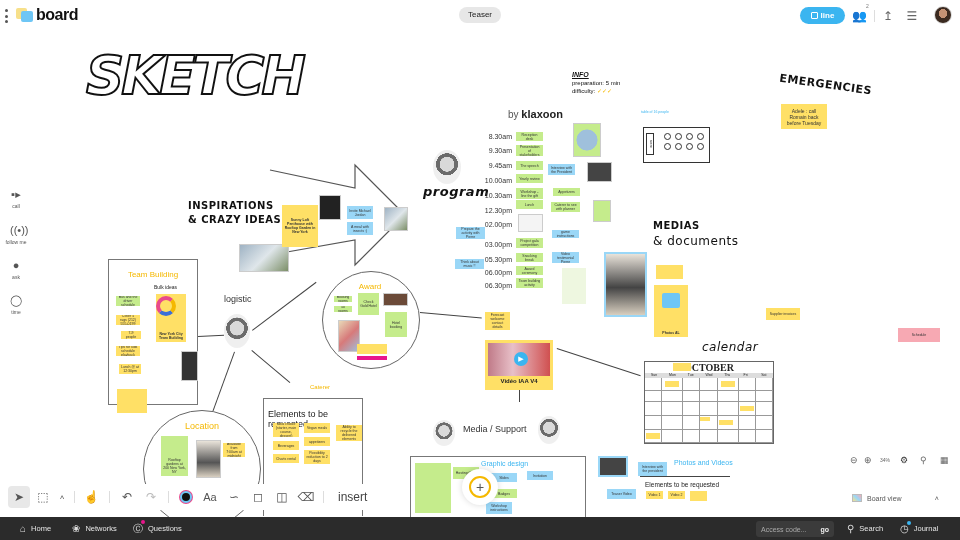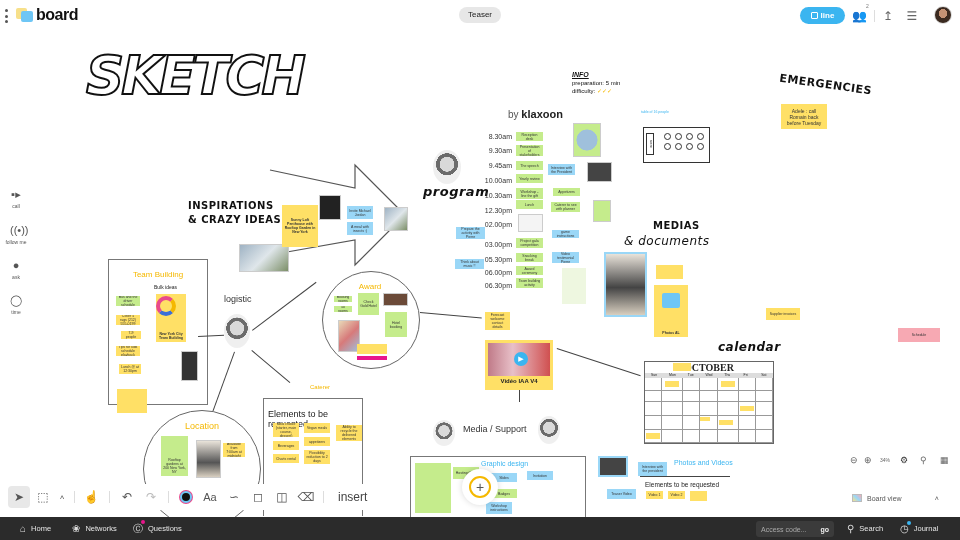--- a/index.html
+++ b/index.html
@@ -116,21 +116,21 @@
 
   <div class="abs hand" style="left:188px;top:200px;font-size:10px">INSPIRATIONS</div>
   <div class="abs hand" style="left:188px;top:214px;font-size:10px">&amp; CRAZY IDEAS !!</div>
   <div class="img" style="left:239px;top:244px;width:50px;height:28px"></div>
   <div class="st y" style="left:282px;top:205px;width:36px;height:42px;font-weight:bold">Sunny Loft Penthouse with Rooftop Garden in New York</div>
   <div class="img" style="left:319px;top:195px;width:22px;height:25px;background:#222"></div>
   <div class="st b" style="left:347px;top:206px;width:26px;height:13px">Invite Michael Jordan</div>
   <div class="st b" style="left:347px;top:222px;width:26px;height:13px">A meal with insects :)</div>
   <div class="img" style="left:384px;top:207px;width:24px;height:24px"></div>
 
-  <div class="frame" style="left:108px;top:259px;width:100px;height:146px">
+  <div class="frame" style="left:108px;top:259px;width:90px;height:146px">
     <div class="ftitle" style="left:0;right:0;top:10px">Team Building</div>
     <div class="abs" style="left:45px;top:24px;font-size:5px">Bulk ideas</div>
     <div class="st g" style="left:7px;top:36px;width:24px;height:10px">Bus and the driver schedule</div>
     <div class="st y" style="left:7px;top:55px;width:24px;height:10px">Cover 5 rugs (212) 555-0199</div>
     <div class="st y" style="left:12px;top:71px;width:20px;height:8px">7-9 people</div>
     <div class="st y" style="left:7px;top:86px;width:24px;height:10px">Tips for kids schedule playback</div>
     <div class="st y" style="left:10px;top:104px;width:22px;height:10px">Lunch @ at 12:30pm</div>
     <div class="st y" style="left:47px;top:34px;width:30px;height:48px;align-items:flex-end;font-weight:bold">New York City Team Building</div>
   </div>
   <div class="abs" style="left:156px;top:296px;width:20px;height:20px;border-radius:50%;border:4px solid #e84a8c;border-right-color:#f5b800;border-bottom-color:#3b6fd8"></div>
@@ -214,29 +214,29 @@
         <i style="width:7px;height:7px;border:1px solid #333;border-radius:50%"></i>
         <i style="width:7px;height:7px;border:1px solid #333;border-radius:50%"></i>
         <i style="width:7px;height:7px;border:1px solid #333;border-radius:50%"></i>
     </div>
   </div>
 
   <div class="abs hand" style="left:779px;top:78px;font-size:11px;transform:rotate(8deg)">EMERGENCIES</div>
   <div class="st y" style="left:781px;top:104px;width:46px;height:25px;font-size:5px;line-height:6px">Adele : call Romain back before Tuesday</div>
 
   <div class="abs hand" style="left:653px;top:220px;font-size:10px">MEDIAS</div>
-  <div class="abs hand" style="left:624px;top:234px;font-size:12px;font-style:italic;font-weight:normal">&amp; documents</div>
+  <div class="abs hand" style="left:653px;top:234px;font-size:12px;font-weight:normal">&amp; documents</div>
   <div class="img" style="left:604px;top:252px;width:43px;height:65px;border:2px solid #9ad7f7;background:linear-gradient(180deg,#e9e3da,#444 55%,#d8cfc0)"></div>
   <div class="st y" style="left:656px;top:265px;width:27px;height:14px"></div>
   <div class="st y" style="left:654px;top:285px;width:34px;height:52px;align-items:flex-end;font-weight:bold">Photos AL</div>
   <div class="abs" style="left:662px;top:293px;width:18px;height:15px;background:#6ec6f5;border-radius:2px"></div>
   <div class="st y" style="left:766px;top:308px;width:34px;height:12px">Supplier invoices</div>
   <div class="st pk" style="left:898px;top:328px;width:42px;height:14px">Schedule</div>
 
-  <div class="abs hand" style="left:718px;top:340px;font-size:12px;font-style:italic;font-weight:bold">calendar</div>
+  <div class="abs hand" style="left:702px;top:340px;font-size:12px;font-style:italic;font-weight:normal">calendar</div>
   <div class="abs cal">
     <div class="mh"><span class="tag"></span><span>OCTOBER</span></div>
     <div class="dh">
       <span>Sun</span>
         <span>Mon</span>
         <span>Tue</span>
         <span>Wed</span>
         <span>Thu</span>
         <span>Fri</span>
         <span>Sat</span>

